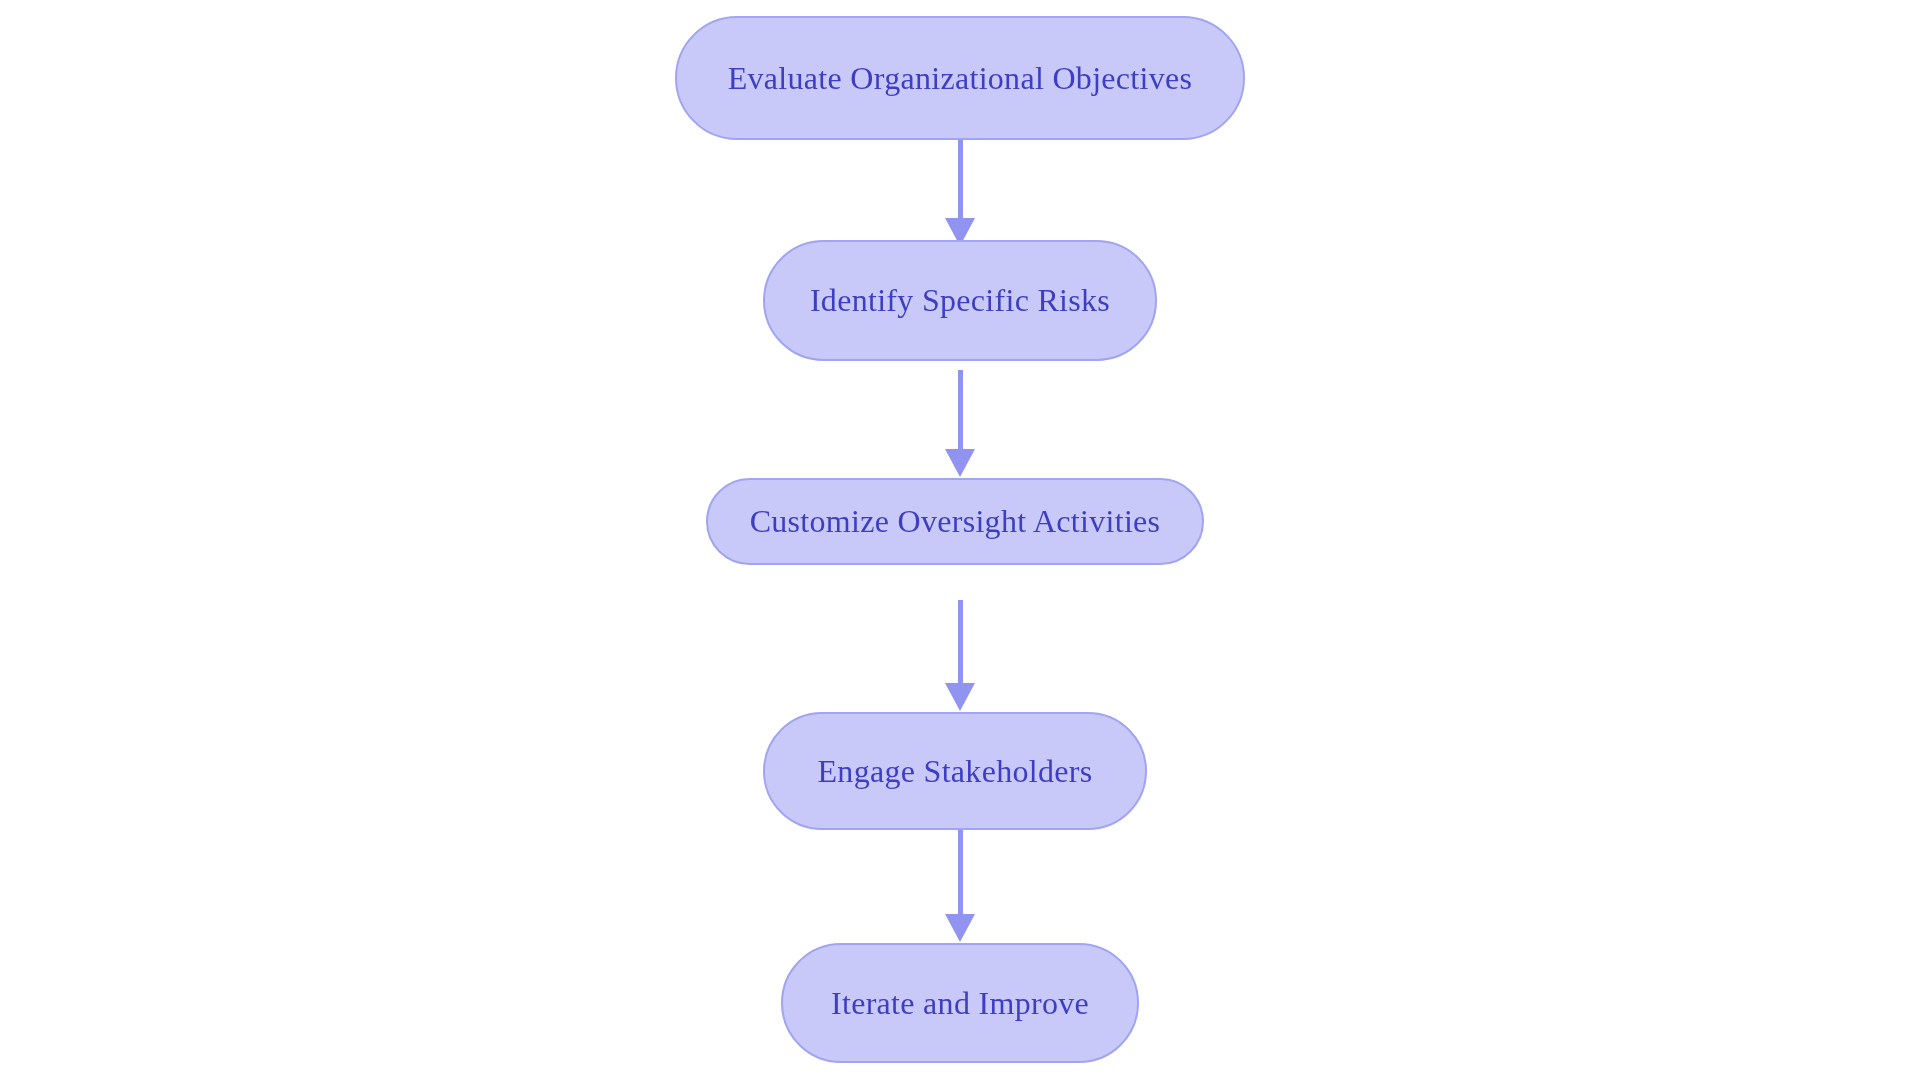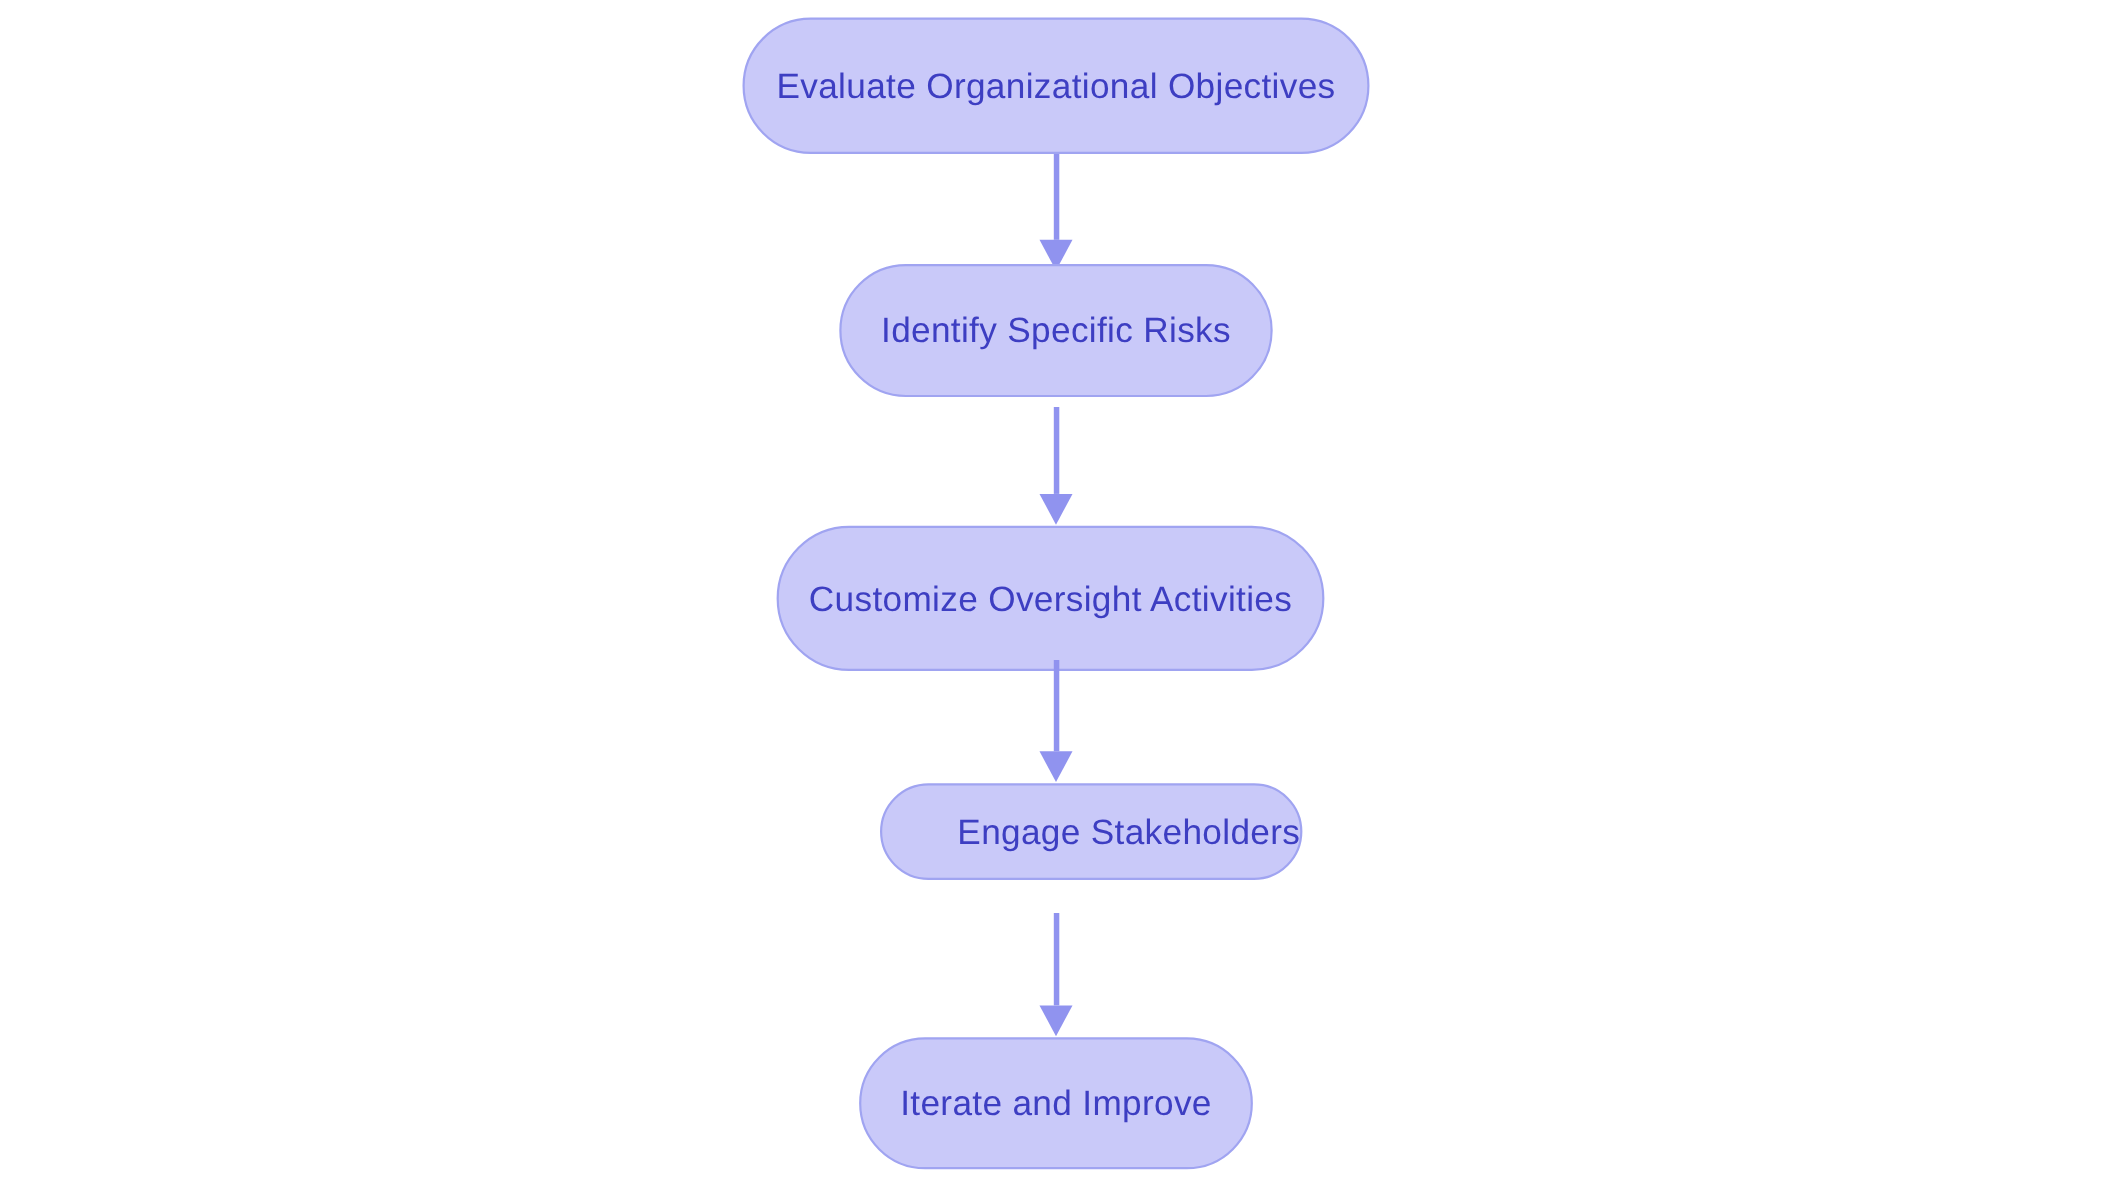--- a/index.html
+++ b/index.html
@@ -25,32 +25,33 @@
   .flow-node{
     position:absolute;
     box-sizing:border-box;
     background:var(--node-fill);
     border:2px solid var(--node-border);
     border-radius:70px;
     display:flex;
     align-items:center;
     justify-content:center;
     text-align:center;
+    font-family:Liberation Serif, serif;
   }
   .flow-node .node-label{
     color:var(--node-text);
     font-size:32px;
     letter-spacing:0.3px;
     line-height:1.2;
     white-space:nowrap;
   }
   .node-1{ left:675px; top:16px;  width:570px; height:124px; }
   .node-2{ left:763px; top:240px; width:394px; height:121px; }
-  .node-3{ left:706px; top:478px; width:498px; height:132px; }
-  .node-4{ left:800px; top:712px; width:384px; height:88px;justify-content:flex-end; }
+  .node-3{ left:706px; top:478px; width:498px; height:87px; }
+  .node-4{ left:763px; top:712px; width:384px; height:118px; }
   .node-5{ left:781px; top:943px; width:358px; height:120px;align-items:center; }
 
   .connector{
     position:absolute;
     left:960px;
     transform:translateX(-50%);
     display:flex;
     flex-direction:column;
     align-items:center;
   }

